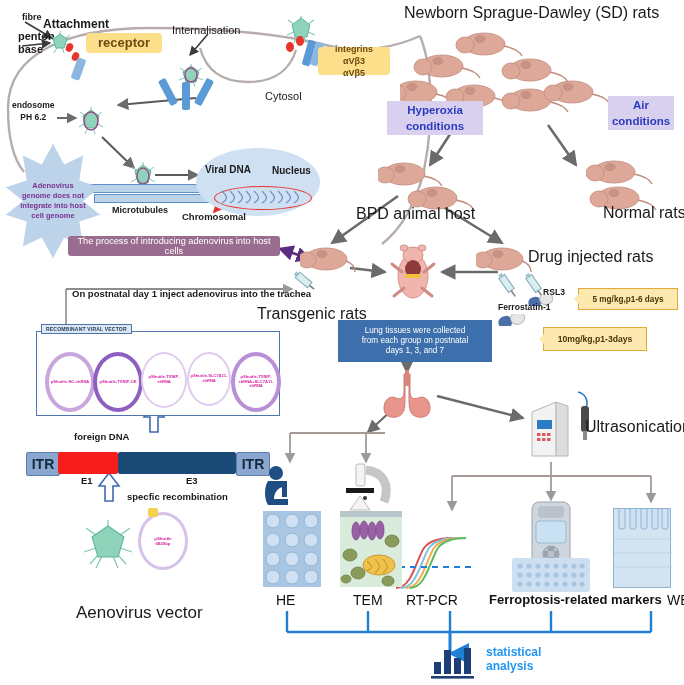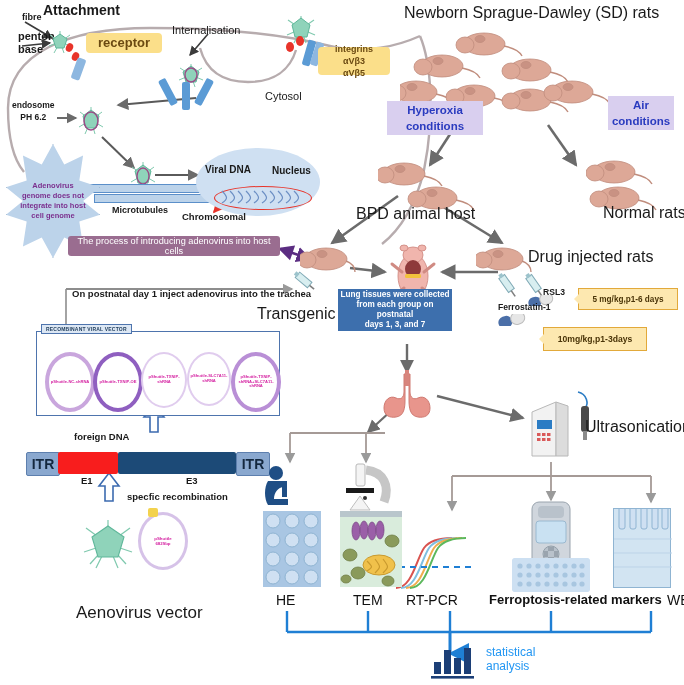--- a/index.html
+++ b/index.html
@@ -53,21 +53,21 @@
     align-items:center;justify-content:center;border-radius:2px;}
   .seg-red{position:absolute;background:#f81d1d;border-radius:2px;}
   .seg-blue{position:absolute;background:#1c4a77;border-radius:2px;}
 
   
   .tile{position:absolute;box-sizing:border-box;}
   .he-tile{background:#a9c6e3;}
   .tem-tile{background:#d9ecdc;border-top:6px solid #b9c6cc;}
   .wb-tile{background:#d2e4f2;border:1.5px solid #8fb4d2;}
   .assay-lbl{position:absolute;font-size:14px;color:#111;white-space:nowrap;}
-  .stat-txt{position:absolute;color:#2196f3;font-weight:400;font-size:12px;
+  .stat-txt{position:absolute;color:#2196f3;font-weight:700;font-size:12px;
     line-height:1.15;}
 </style>
 </head>
 <body>
 
 <svg class="ov" viewBox="0 0 684 685">
   <defs>
     <marker id="ah" markerWidth="7" markerHeight="7" refX="5.2" refY="3" orient="auto">
       <path d="M0,0 L6,3 L0,6 z" fill="#6b6b6b"></path>
     </marker>
@@ -173,21 +173,21 @@
     <path d="M396,588 C412,588 416,560 424,548 C430,540 440,538 452,538" stroke="#d9534f"></path>
     <path d="M401,588 C417,588 421,560 429,548 C435,540 445,538 457,538" stroke="#7fbfe0"></path>
     <path d="M406,588 C422,588 426,560 434,548 C440,540 450,538 462,538" stroke="#f0ad4e"></path>
     <path d="M410,588 C426,588 430,560 438,548 C444,540 454,538 466,538" stroke="#5cb85c"></path>
   </g>
   <line x1="388" y1="567" x2="474" y2="567" stroke="#1f7fd4" stroke-width="2" stroke-dasharray="6,5"></line>
 </svg>
 
 <div class="lbl" style="left:22px;top:12px;font-size:9px;font-weight:700;">fibre</div>
 <div class="lbl" style="left:18px;top:30px;font-size:11px;font-weight:700;">penton<br>base</div>
-<div class="lbl" style="left:43px;top:2px;font-size:14px;font-weight:700;">Attachment</div>
+<div class="lbl" style="left:43px;top:18px;font-size:12px;font-weight:700;">Attachment</div>
 
 <div class="abs" style="left:48px;top:30px;width:24px;height:24px;">
   <svg viewBox="0 0 24 24" width="24" height="24">
     <g stroke="#7fc9ae" stroke-width="1">
       <line x1="12" y1="12" x2="12" y2="1"></line>
         <line x1="12" y1="12" x2="22" y2="5"></line>
       <line x1="12" y1="12" x2="23" y2="16"></line>
         <line x1="12" y1="12" x2="16" y2="23"></line>
       <line x1="12" y1="12" x2="6" y2="23"></line>
         <line x1="12" y1="12" x2="1" y2="16"></line>
@@ -449,21 +449,21 @@
       <ellipse cx="27" cy="11" rx="10" ry="8"></ellipse>
       <path d="M6,20 L16,28 M48,20 L38,28 M8,52 L18,44 M46,52 L36,44" stroke="#d08b83" stroke-width="3" fill="none" stroke-linecap="round"></path>
       <ellipse cx="18" cy="4" rx="4" ry="3"></ellipse>
         <ellipse cx="36" cy="4" rx="4" ry="3"></ellipse>
     </g>
     <ellipse cx="27" cy="25" rx="8" ry="9" fill="#8e3a3a"></ellipse>
     <rect x="19" y="30" width="16" height="4" rx="1.5" fill="#f2c23c"></rect>
   </svg>
 </div>
 
-<div class="abs box-blue" style="left:338px;top:289px;width:114px;height:42px;font-size:8.2px;font-weight:bold;">
+<div class="abs box-blue" style="left:338px;top:320px;width:154px;height:42px;font-size:8.2px;">
   <span>Lung tissues were collected</span>
   <span>from each group on postnatal</span>
   <span>days 1, 3, and 7</span>
 </div>
 
 <div class="abs" style="left:476px;top:244px;width:56px;height:32px;">
   <svg viewBox="0 0 56 32" width="56" height="32">
     <g fill="#dda897" stroke="#c08d7d" stroke-width="0.8">
       <ellipse cx="26" cy="15" rx="21" ry="11"></ellipse>
         <ellipse cx="7" cy="16" rx="9" ry="8"></ellipse>

